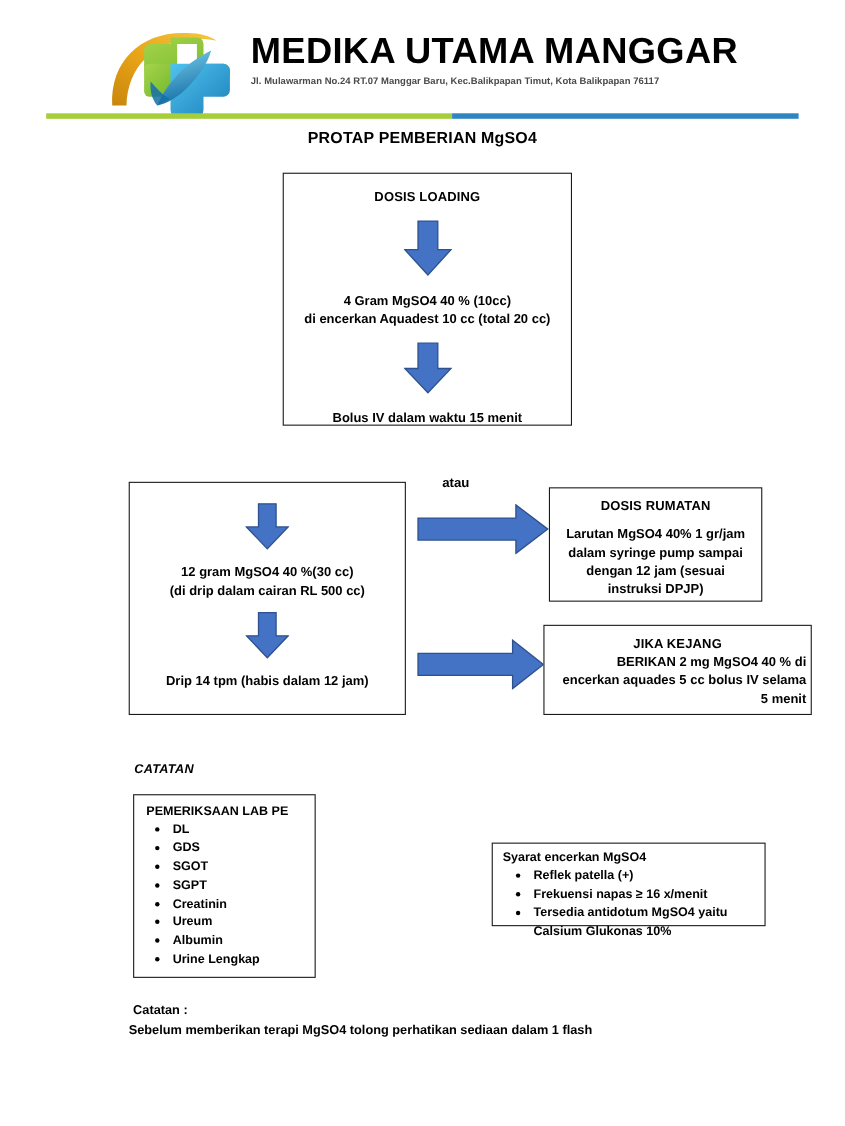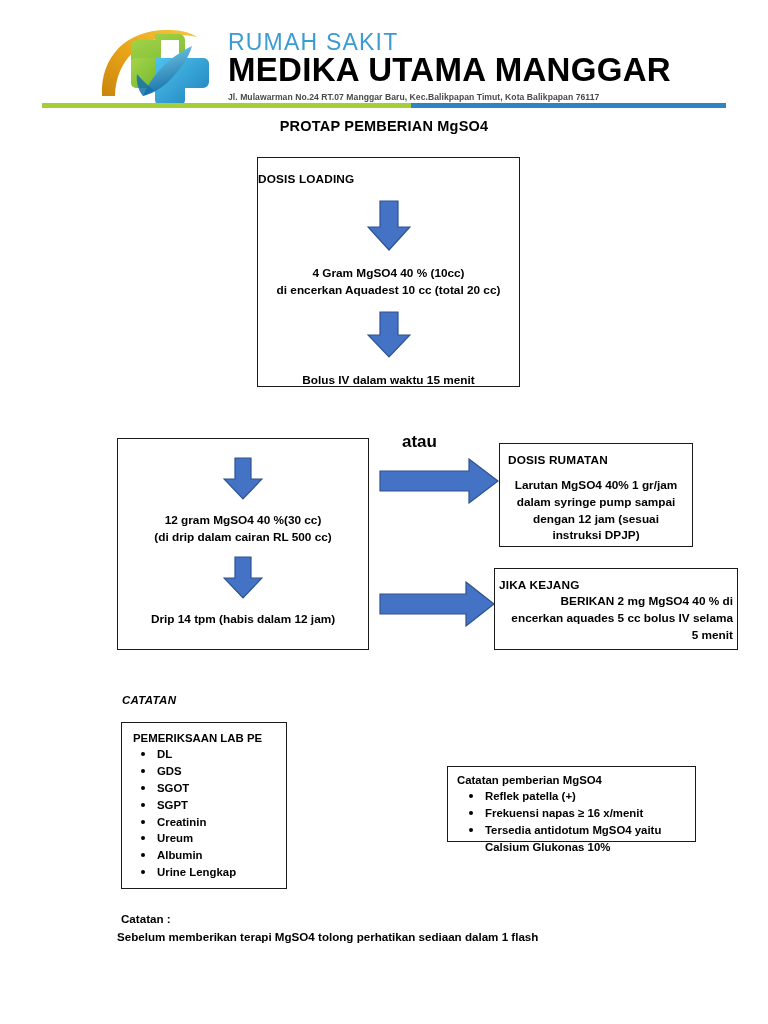--- a/index.html
+++ b/index.html
@@ -79,21 +79,21 @@
     letter-spacing: 0.2px;
   }
 
   
   .fbox {
     position: absolute;
     border: 1.4px solid #1a1a1a;
     background: #ffffff;
   }
   .fbox-title {
-    text-align: left;
+    text-align: center;
     font-size: 11.8px;
     font-weight: 700;
     letter-spacing: 0.15px;
   }
   .fbox-text {
     text-align: center;
     font-size: 11.8px;
     font-weight: 700;
     line-height: 1.42;
   }
@@ -132,21 +132,21 @@
     left: 494px; top: 568px;
     width: 244px; height: 82px;
     padding: 8px 4px 0 4px;
   }
   #box-kejang .fbox-title { margin-top: 1px; }
   #box-kejang .fbox-text { margin-top: 1px; text-align: right; }
 
   .atau-label {
     position: absolute;
     left: 402px; top: 432px;
-    font-size: 17px;
+    font-size: 12px;
     font-weight: 700;
   }
 
   
   .catatan-heading {
     position: absolute;
     left: 122px; top: 694px;
     font-size: 11.5px;
     font-weight: 700;
     font-style: italic;
@@ -236,21 +236,20 @@
 
       <path d="M89 34 h18 a6 6 0 0 1 6 6 v18 a6 6 0 0 1 -6 6 h-18 v12 a6 6 0 0 1 -6 6 h-18 a6 6 0 0 1 -6 -6 v-42 h30 z" fill="url(#bluegrad)"></path>
 
       <path d="M96 22 C 84 28, 72 36, 62 48 C 55 56, 50 64, 47 72 C 56 70, 66 64, 74 56
                C 85 45, 93 33, 96 22 Z" fill="url(#tealgrad)"></path>
       <path d="M47 72 C 42 66, 40 58, 41 50 C 46 56, 52 62, 58 66 Z" fill="#1570A8" opacity="0.85"></path>
     </svg>
   </div>
 
   <div class="brand-block">
-    <div class="brand-line1">RUMAH SAKIT</div>
     <div class="brand-line2">MEDIKA UTAMA MANGGAR</div>
     <div class="brand-address">Jl. Mulawarman No.24 RT.07 Manggar Baru, Kec.Balikpapan Timut, Kota Balikpapan 76117</div>
   </div>
 
   <div class="divider">
     <div class="seg-green"></div>
     <div class="seg-blue"></div>
   </div>
 </div>
 
@@ -332,21 +331,21 @@
     <li>SGOT</li>
     <li>SGPT</li>
     <li>Creatinin</li>
     <li>Ureum</li>
     <li>Albumin</li>
     <li>Urine Lengkap</li>
   </ul>
 </div>
 
 <div class="fbox" id="box-syarat">
-  <div class="list-head">Catatan pemberian MgSO4</div>
+  <div class="list-head">Syarat encerkan MgSO4</div>
   <ul class="bullets">
     <li>Reflek patella (+)</li>
     <li>Frekuensi napas ≥ 16 x/menit</li>
     <li>Tersedia antidotum MgSO4 yaitu Calsium Glukonas 10%</li>
   </ul>
 </div>
 
 <div class="footnote">
   <div class="fn-label">Catatan :</div>
   <div>Sebelum memberikan terapi MgSO4 tolong perhatikan sediaan dalam 1 flash</div>

